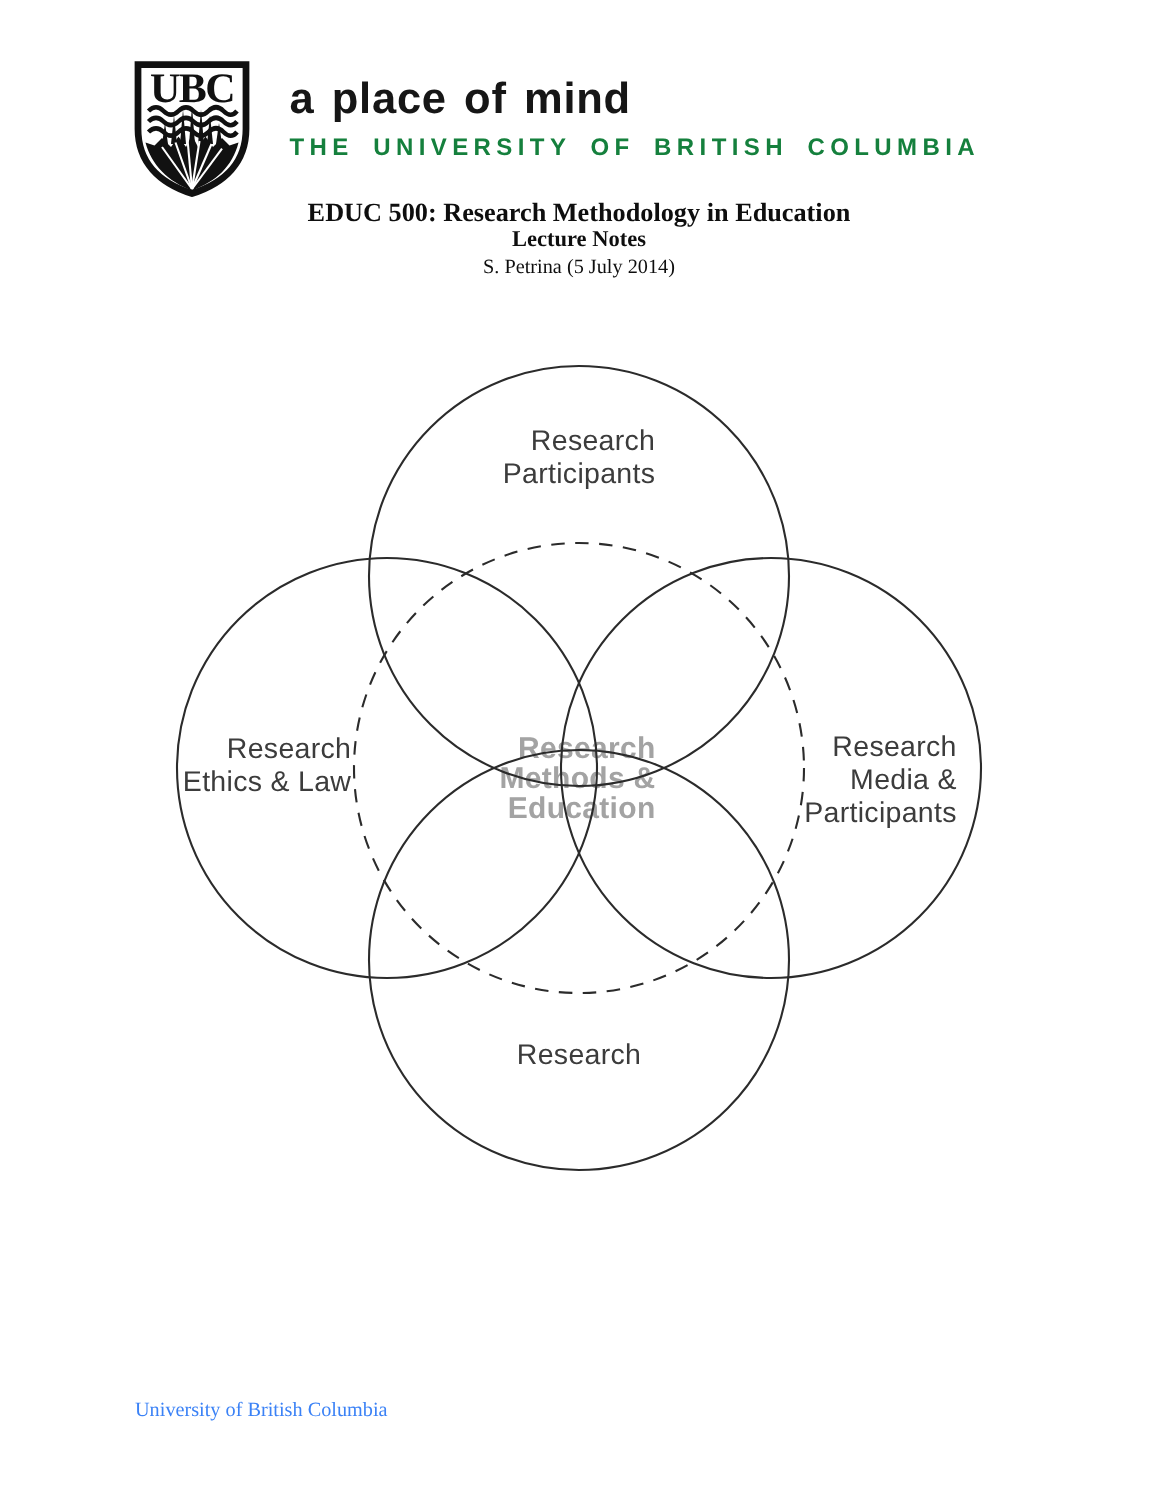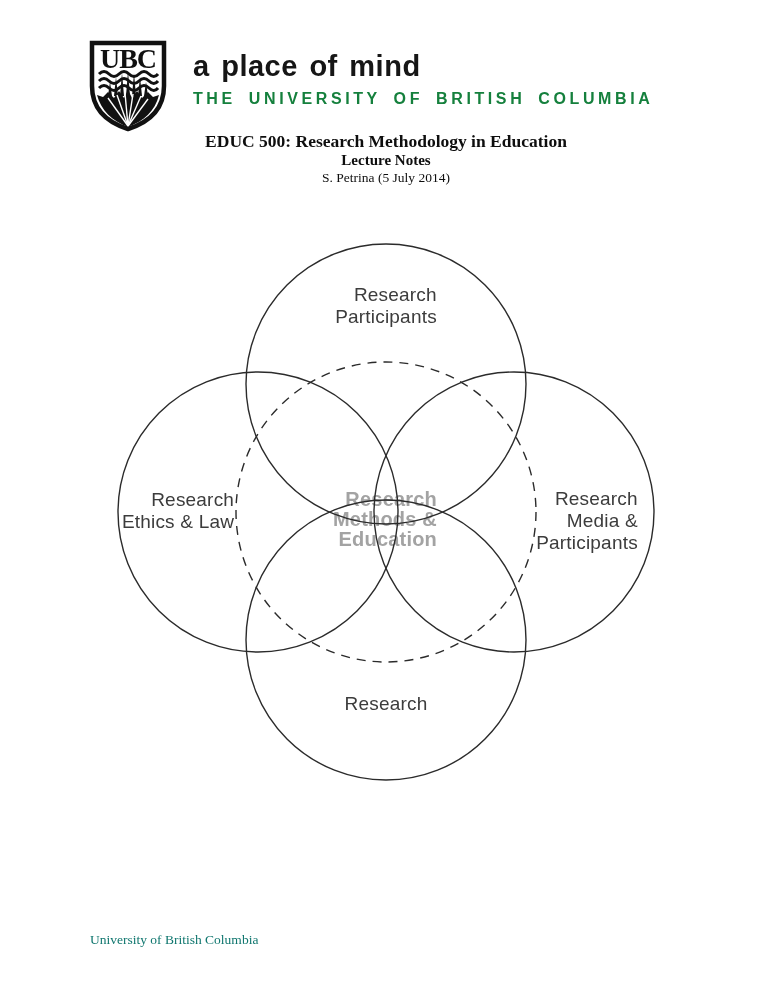--- a/index.html
+++ b/index.html
@@ -80,21 +80,21 @@
     color: #a3a3a3;
     z-index: 1;
   }
 
   
   .footer {
     position: absolute;
     left: 90px; top: 932px;
     font-family: "Liberation Serif", serif;
     font-size: 13.5px;
-    color: #0f766e;
+    color: #3b82f6;
   }
 </style>
 </head>
 <body>
 
 <div class="page">
 
   <svg class="logo" viewBox="0 0 80 92" aria-hidden="true">
     <path d="M4,3 H76 V46 C76,68 62,82 40,89 C18,82 4,68 4,46 Z" fill="#ffffff" stroke="#111111" stroke-width="4.5"></path>
     <text x="40" y="28" text-anchor="middle" font-family="Liberation Serif, serif" font-weight="bold" font-size="28" letter-spacing="-1" fill="#111111">UBC</text>

